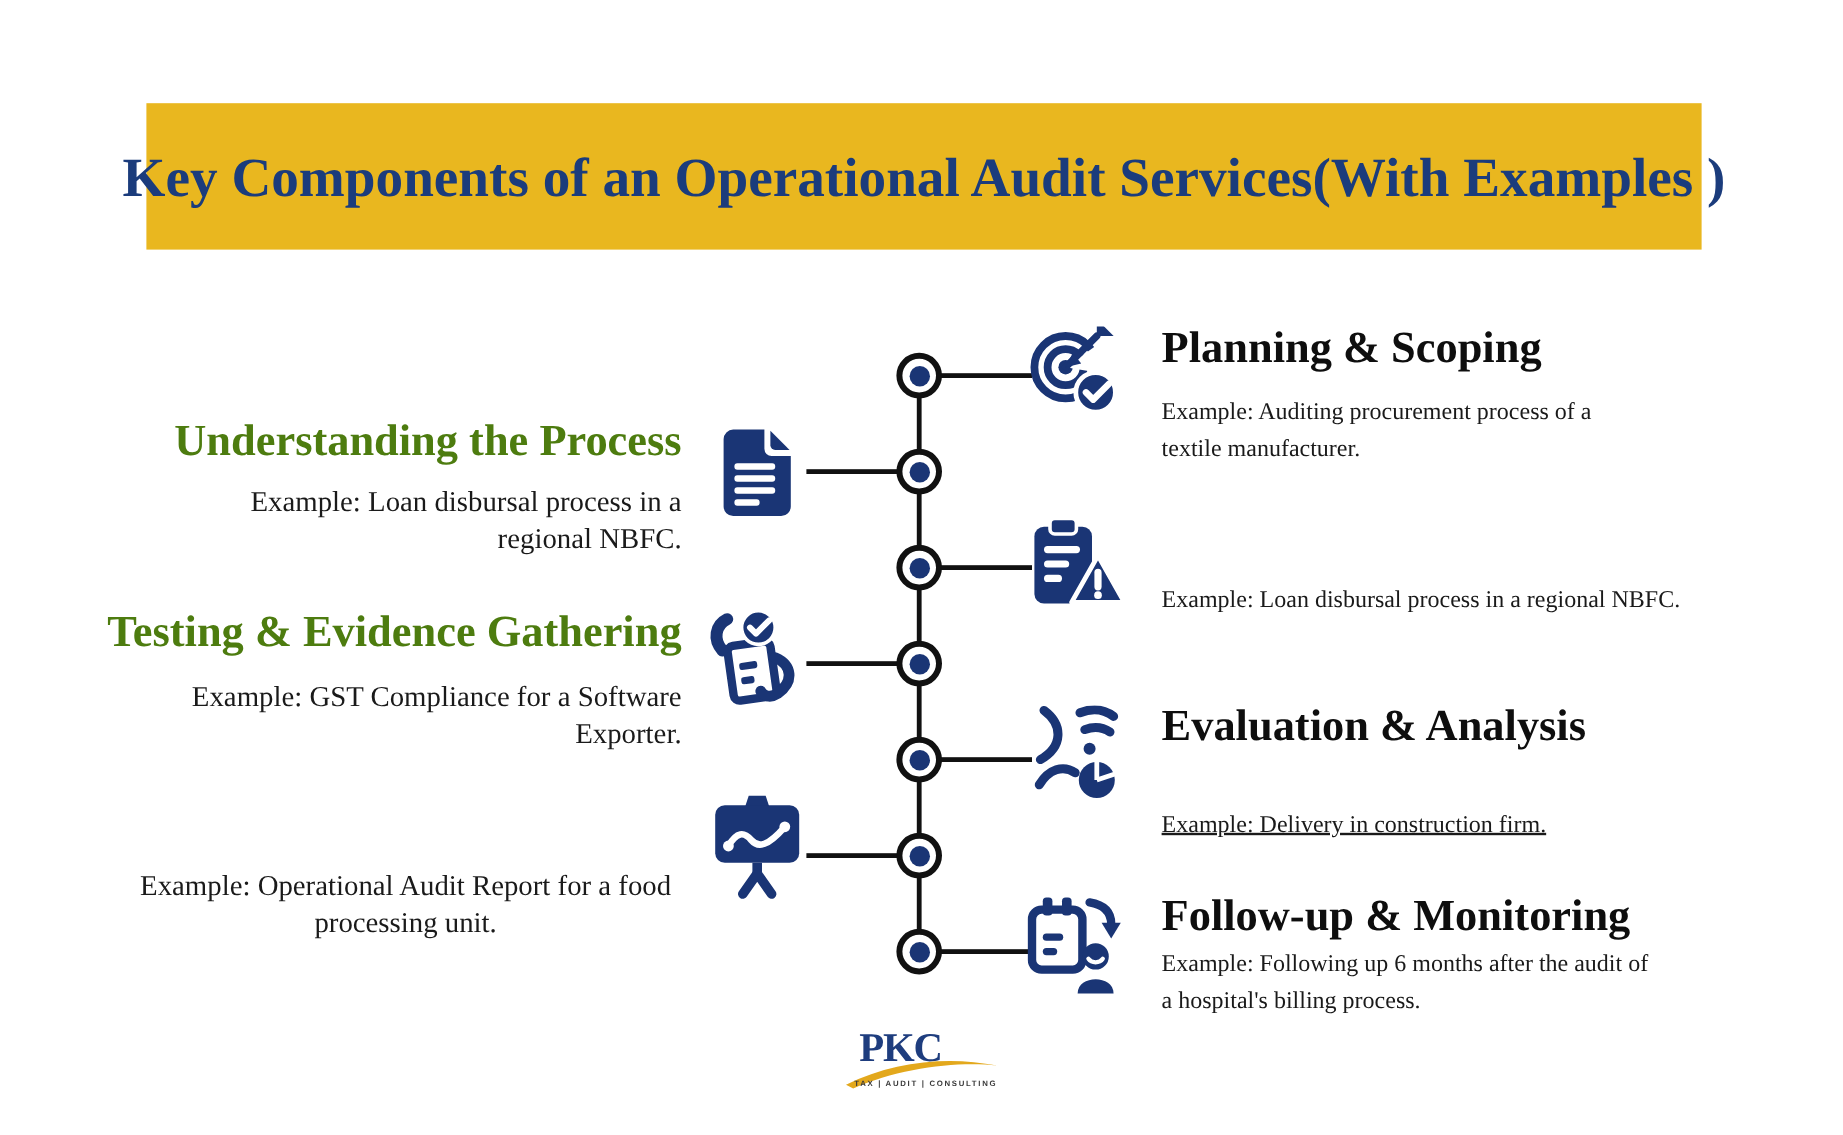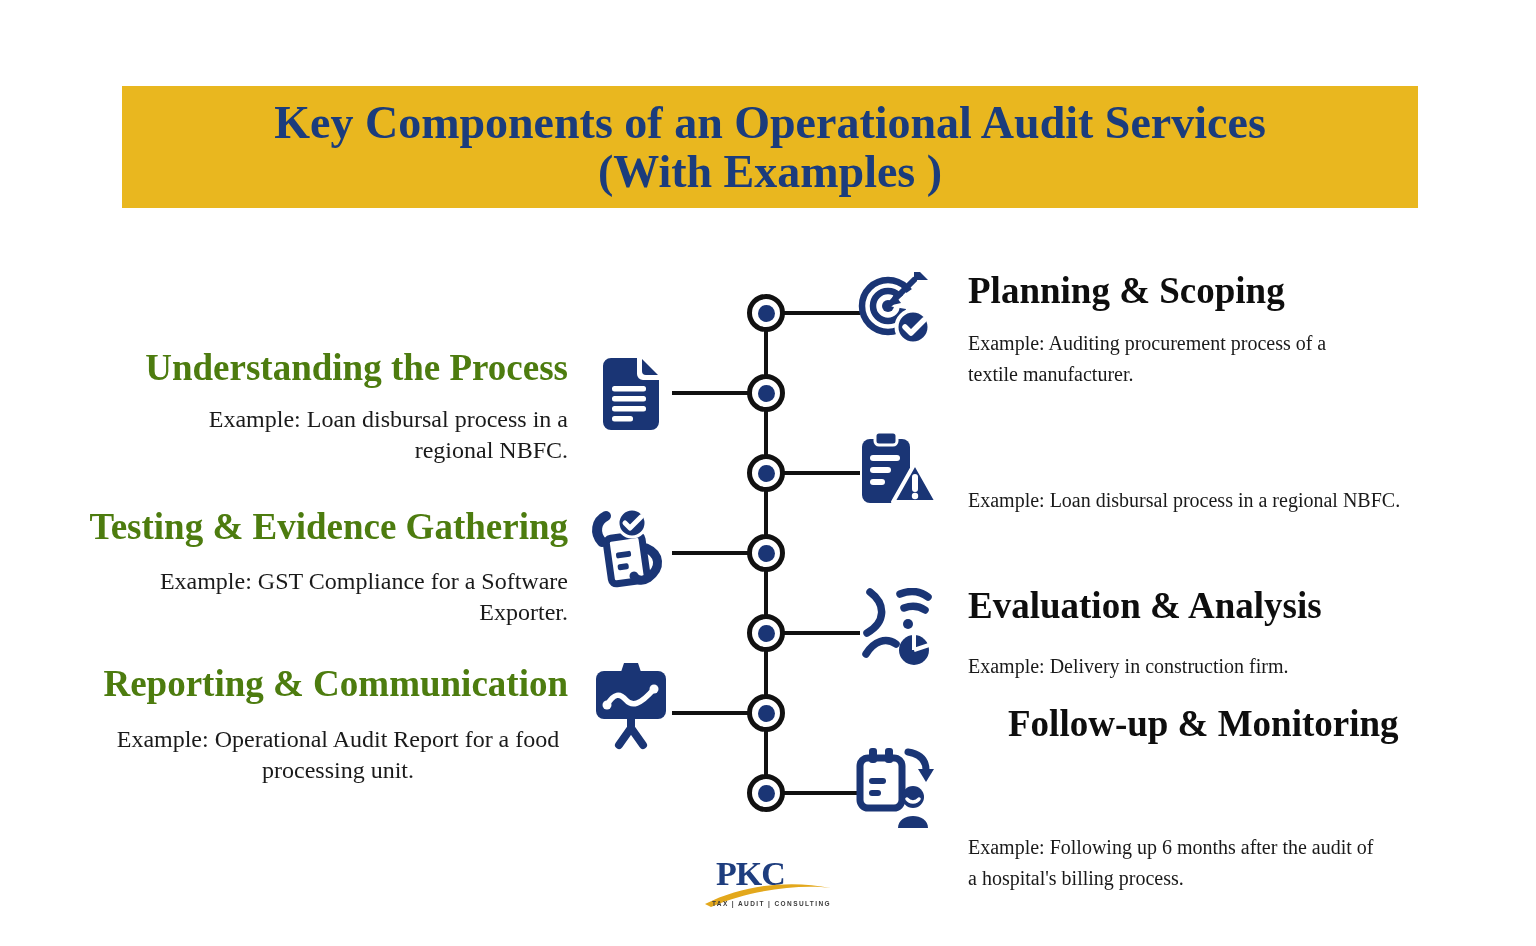--- a/index.html
+++ b/index.html
@@ -1,21 +1,21 @@
 <!DOCTYPE html>
 <html><head>
 <meta charset="utf-8">
 <style>
   html,body{margin:0;padding:0;background:#fff;}
   .canvas{position:relative;width:1536px;height:946px;background:#ffffff;overflow:hidden;
           font-family:"Liberation Serif","DejaVu Serif",serif;}
 
   
   .banner{position:absolute;left:122px;top:86px;width:1296px;height:122px;background:#E9B71F;
-          display:flex;flex-direction:column;align-items:center;justify-content:center;}
+          display:flex;flex-direction:row;align-items:center;justify-content:center;}
   .banner-line{font-size:46px;line-height:49px;font-weight:700;color:#1B3C7C;text-align:center;white-space:nowrap;}
 
   
   .vline{position:absolute;left:764px;top:313px;width:4px;height:480px;background:#111;}
   .conn{position:absolute;height:4px;background:#111;}
   .node{position:absolute;width:38px;height:38px;box-sizing:border-box;border:5px solid #111;
         border-radius:50%;background:#fff;display:flex;align-items:center;justify-content:center;}
   .node .dot{width:17px;height:17px;border-radius:50%;background:#1A3575;}
 
   
@@ -99,21 +99,20 @@
         <rect x="30" y="43" width="15" height="6" rx="2" fill="#1A3575"></rect>
         <rect x="30" y="55" width="11" height="6" rx="2" fill="#1A3575"></rect>
       </g>
       <path d="M16 34 C 8 25, 10 13, 20 8" stroke="#1A3575" stroke-width="10" fill="none" stroke-linecap="round"></path>
       <path d="M60 40 C 74 46, 76 60, 62 70 C 56 74, 50 72, 48 68" stroke="#1A3575" stroke-width="9" fill="none" stroke-linecap="round"></path>
       <circle cx="46" cy="15" r="14" fill="#1A3575" stroke="#fff" stroke-width="3"></circle>
       <path d="M39 15 l5 5 l11 -11" stroke="#fff" stroke-width="5" fill="none" stroke-linecap="round" stroke-linejoin="round"></path>
     </svg>
   </span>
 
-  <div class="l-title" style="top:662px;">Reporting &amp; Communication</div>
   <div class="l-example" style="top:724px;width:460px;text-align:center;">Example: Operational Audit Report for a food processing unit.</div>
   <span class="icon" style="left:594px;top:663px;width:74px;height:88px;">
     <svg viewBox="0 0 74 88">
       <path d="M30 0 h14 l3 9 h-20 z" fill="#1A3575"></path>
       <rect x="2" y="8" width="70" height="48" rx="8" fill="#1A3575"></rect>
       <path d="M13 42 C 20 30, 26 30, 32 37 C 38 44, 46 42, 60 26" stroke="#fff" stroke-width="5.5" fill="none" stroke-linecap="round"></path>
       <circle cx="13" cy="42" r="4.5" fill="#fff"></circle>
       <circle cx="60" cy="26" r="4.5" fill="#fff"></circle>
       <rect x="33" y="56" width="8" height="12" fill="#1A3575"></rect>
       <path d="M37 65 L25 82 M37 65 L49 82" stroke="#1A3575" stroke-width="8" stroke-linecap="round" fill="none"></path>
@@ -144,37 +143,37 @@
       <rect x="10" y="24" width="30" height="6" rx="3" fill="#fff"></rect>
       <rect x="10" y="36" width="21" height="6" rx="3" fill="#fff"></rect>
       <rect x="10" y="48" width="15" height="6" rx="3" fill="#fff"></rect>
       <path d="M55 32 L77 71 H33 Z" fill="#1A3575" stroke="#fff" stroke-width="4" stroke-linejoin="round"></path>
       <path d="M55 46 v12" stroke="#fff" stroke-width="6" stroke-linecap="round"></path>
       <circle cx="55" cy="65" r="3.2" fill="#fff"></circle>
     </svg>
   </span>
 
   <div class="r-title" style="top:584px;">Evaluation &amp; Analysis</div>
-  <div class="r-example" style="top:651px;width:385px;">Example: Delivery in construction firm.</div>
+  <div class="r-example" style="top:672px;width:385px;text-decoration:underline;">Example: Delivery in construction firm.</div>
   <span class="icon" style="left:862px;top:588px;width:72px;height:80px;">
     <svg viewBox="0 0 72 80">
       <g stroke="#1A3575" stroke-width="7.5" fill="none" stroke-linecap="round">
         <path d="M8 4 C 24 16, 24 34, 5 45"></path>
         <path d="M38 6 C 48 2, 58 3, 66 9"></path>
         <path d="M42 20 C 50 17, 57 18, 63 22"></path>
         <path d="M4 66 C 12 53, 24 49, 34 56"></path>
       </g>
       <circle cx="46" cy="36" r="5" fill="#1A3575"></circle>
       <circle cx="52" cy="62" r="15" fill="#1A3575"></circle>
       <path d="M52 62 V46 M52 62 L67 57" stroke="#fff" stroke-width="4" fill="none"></path>
     </svg>
   </span>
 
-  <div class="r-title" style="top:702px;margin-left:40px;">Follow-up &amp; Monitoring</div>
-  <div class="r-example" style="top:832px;width:415px;">Example: Following up 6 months after the audit of a hospital's billing process.</div>
+  <div class="r-title" style="top:742px;">Follow-up &amp; Monitoring</div>
+  <div class="r-example" style="top:788px;width:415px;">Example: Following up 6 months after the audit of a hospital's billing process.</div>
   <span class="icon" style="left:856px;top:746px;width:80px;height:84px;">
     <svg viewBox="0 0 80 84">
       <rect x="4" y="12" width="42" height="50" rx="8" fill="none" stroke="#1A3575" stroke-width="7"></rect>
       <rect x="13" y="2" width="8" height="15" rx="3" fill="#1A3575"></rect>
       <rect x="29" y="2" width="8" height="15" rx="3" fill="#1A3575"></rect>
       <rect x="13" y="32" width="17" height="6" rx="3" fill="#1A3575"></rect>
       <rect x="13" y="44" width="12" height="6" rx="3" fill="#1A3575"></rect>
       <path d="M52 6 C 64 8, 70 14, 70 24" stroke="#1A3575" stroke-width="7" fill="none" stroke-linecap="round"></path>
       <path d="M62 23 h16 l-8 13 z" fill="#1A3575"></path>
       <circle cx="57" cy="51" r="11" fill="#1A3575"></circle>

